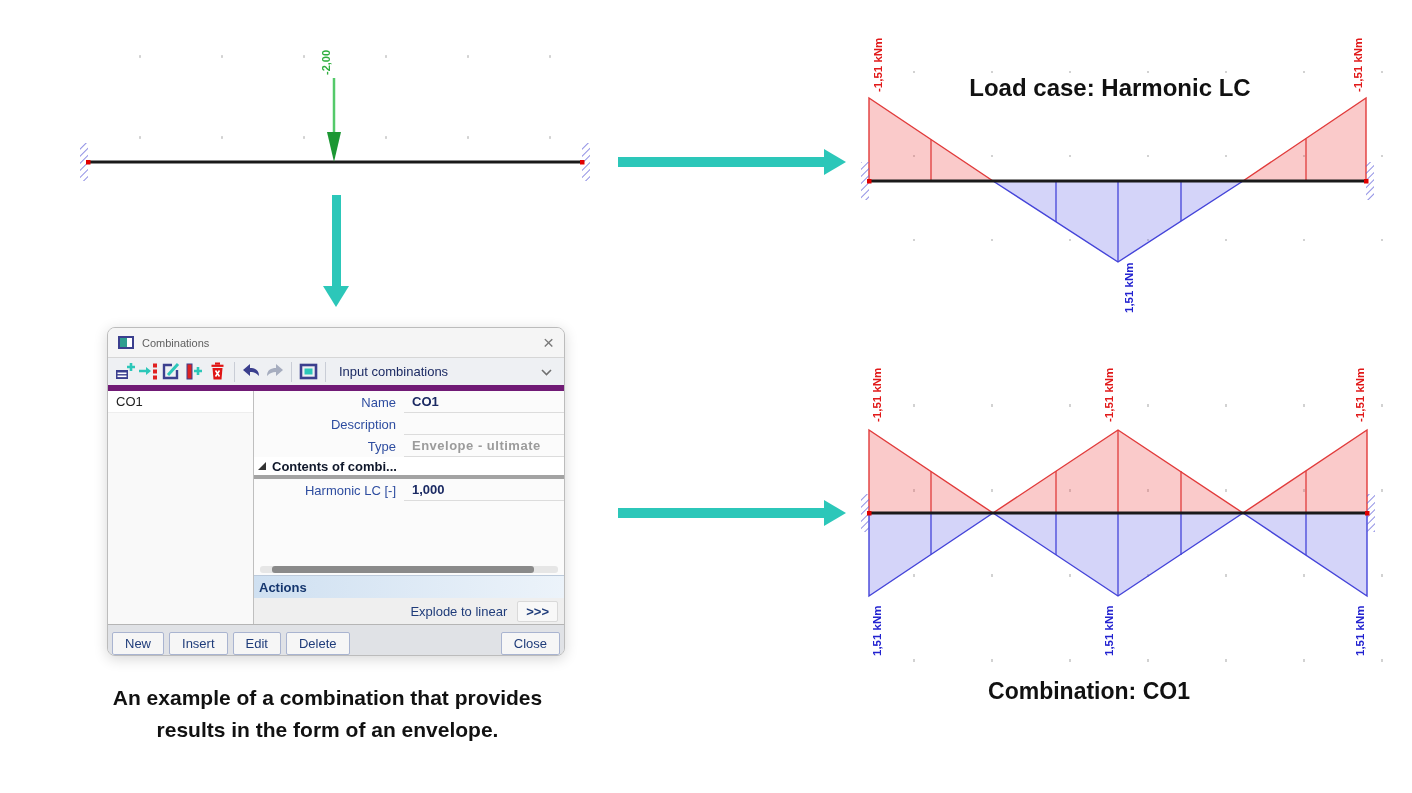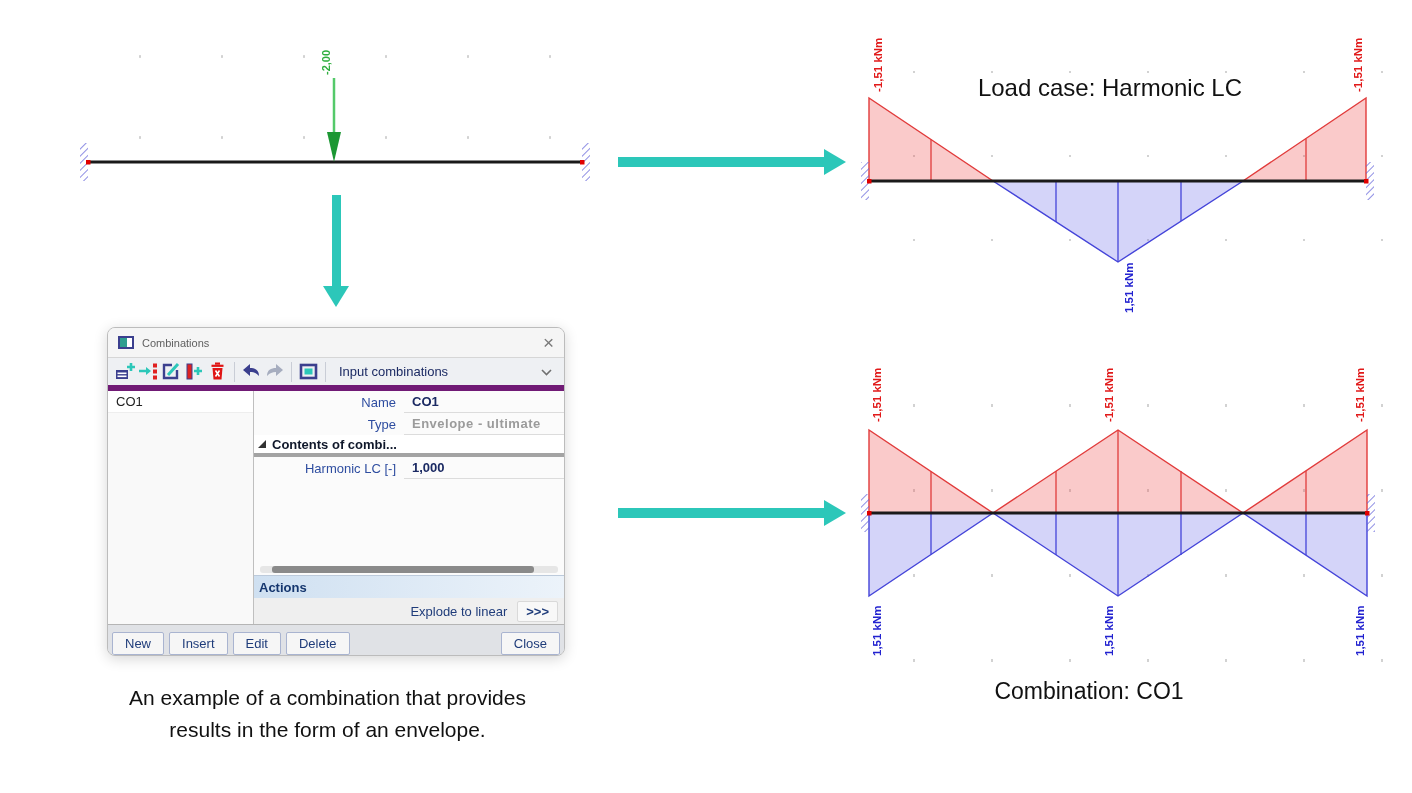--- a/index.html
+++ b/index.html
@@ -14,21 +14,21 @@
   .arrow-h { display:flex; align-items:center; }
   .arrow-h .shaft { height:10px; background:#2cc7b9; flex:1; }
   .arrow-h .head  { width:0; height:0; border-top:13px solid transparent;
                     border-bottom:13px solid transparent; border-left:22px solid #2cc7b9; }
   .arrow-v { display:flex; flex-direction:column; align-items:center; }
   .arrow-v .shaft { width:9px; background:#2cc7b9; flex:1; }
   .arrow-v .head  { width:0; height:0; border-left:13px solid transparent;
                     border-right:13px solid transparent; border-top:21px solid #2cc7b9; }
 
   
-  .big-caption { font-weight:400; color:#111; text-align:center; }
+  .big-caption { font-weight:700; color:#111; text-align:center; }
 
   
   .dialog { left:107px; top:327px; width:458px; height:329px; background:#f2f2f2;
             border:1px solid #bcbcbc; border-radius:8px; overflow:hidden;
             box-shadow:0 3px 14px rgba(0,0,0,.16); display:flex; flex-direction:column;
             font-size:13px; color:#1f3c7a; }
   .titlebar { height:30px; background:#f5f5f5; border-bottom:1px solid #d6d6d6;
               display:flex; align-items:center; padding:0 10px; flex:0 0 30px;}
   .titlebar .appicon { width:16px; height:13px; border:2px solid #3b3f8e; background:#ffffff;
                        position:relative; margin-right:8px; }
@@ -183,20 +183,24 @@
   </div>
 
   <div class="main">
     <div class="list">
       <div class="item">CO1</div>
     </div>
     <div class="props">
       <div class="frow">
         <span class="lbl">Name</span>
         <span class="val">CO1</span>
+      </div>
+      <div class="frow">
+        <span class="lbl">Description</span>
+        <span class="val"></span>
       </div>
       <div class="frow">
         <span class="lbl">Type</span>
         <span class="val gray">Envelope - ultimate</span>
       </div>
       <div class="group-hdr">
         <svg width="8" height="8" viewBox="0 0 8 8">
           <polygon points="8,0 8,8 0,8" fill="#333"></polygon>
         </svg>
         <span>Contents of combi...</span>

